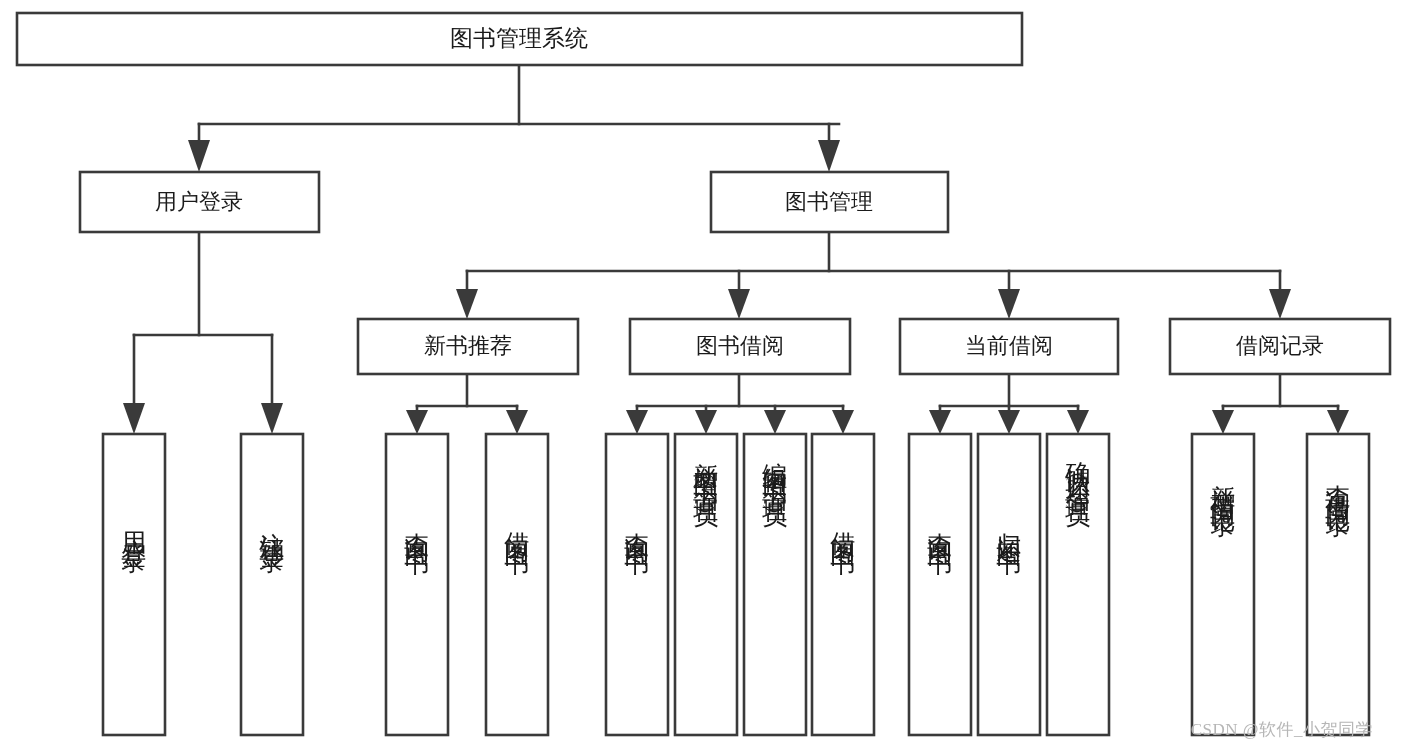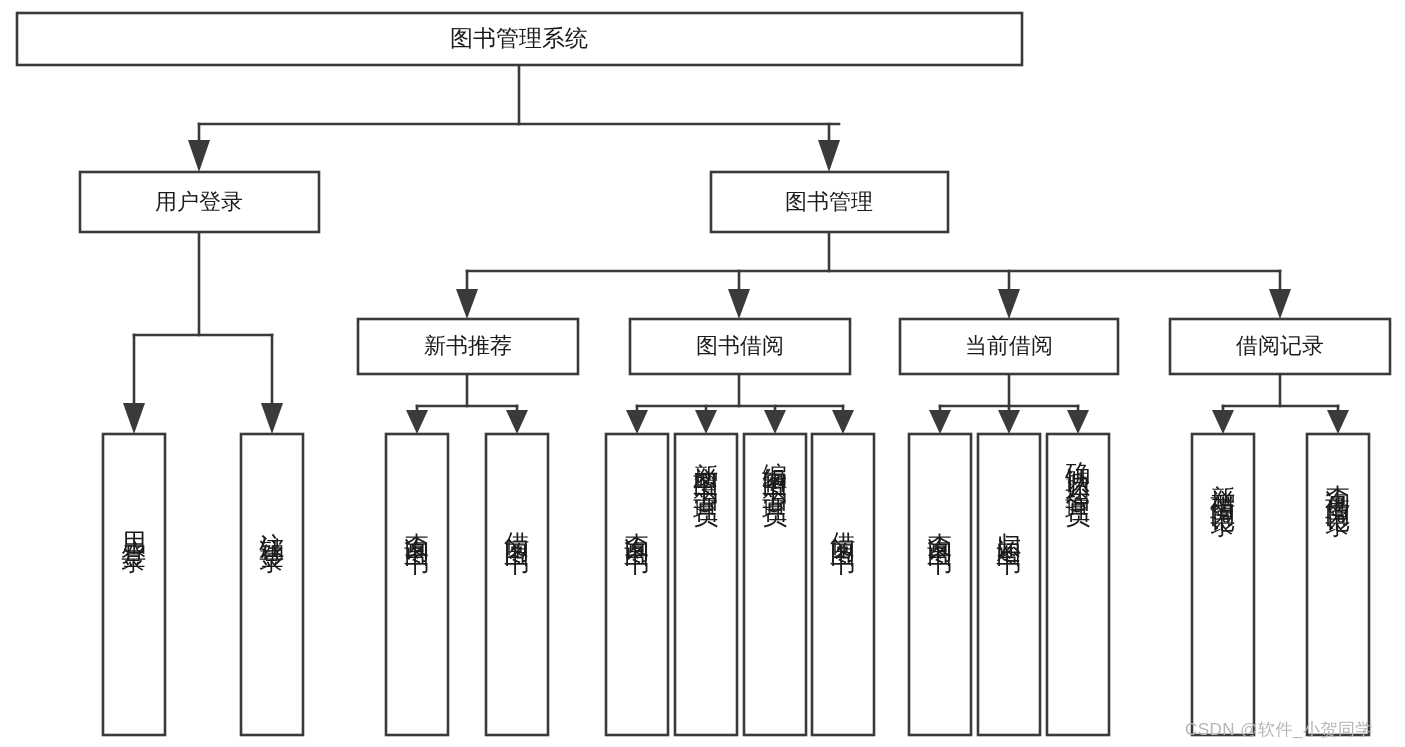--- a/index.html
+++ b/index.html
@@ -64,21 +64,21 @@
     font-size: 25px;
     line-height: 1.05;
     letter-spacing: 6px;
     color: #1b1b1b;
     white-space: nowrap;
   }
   .watermark {
     position: absolute;
     right: 8px;
     bottom: 6px;
-    font-family: Liberation Sans, sans-serif;
+    font-family: Liberation Serif, serif;
     font-size: 17px;
     color: #b6b6b6;
     letter-spacing: 0.5px;
     white-space: nowrap;
   }
 </style>
 </head>
 <body>
 
 <div id="diagram-root">

